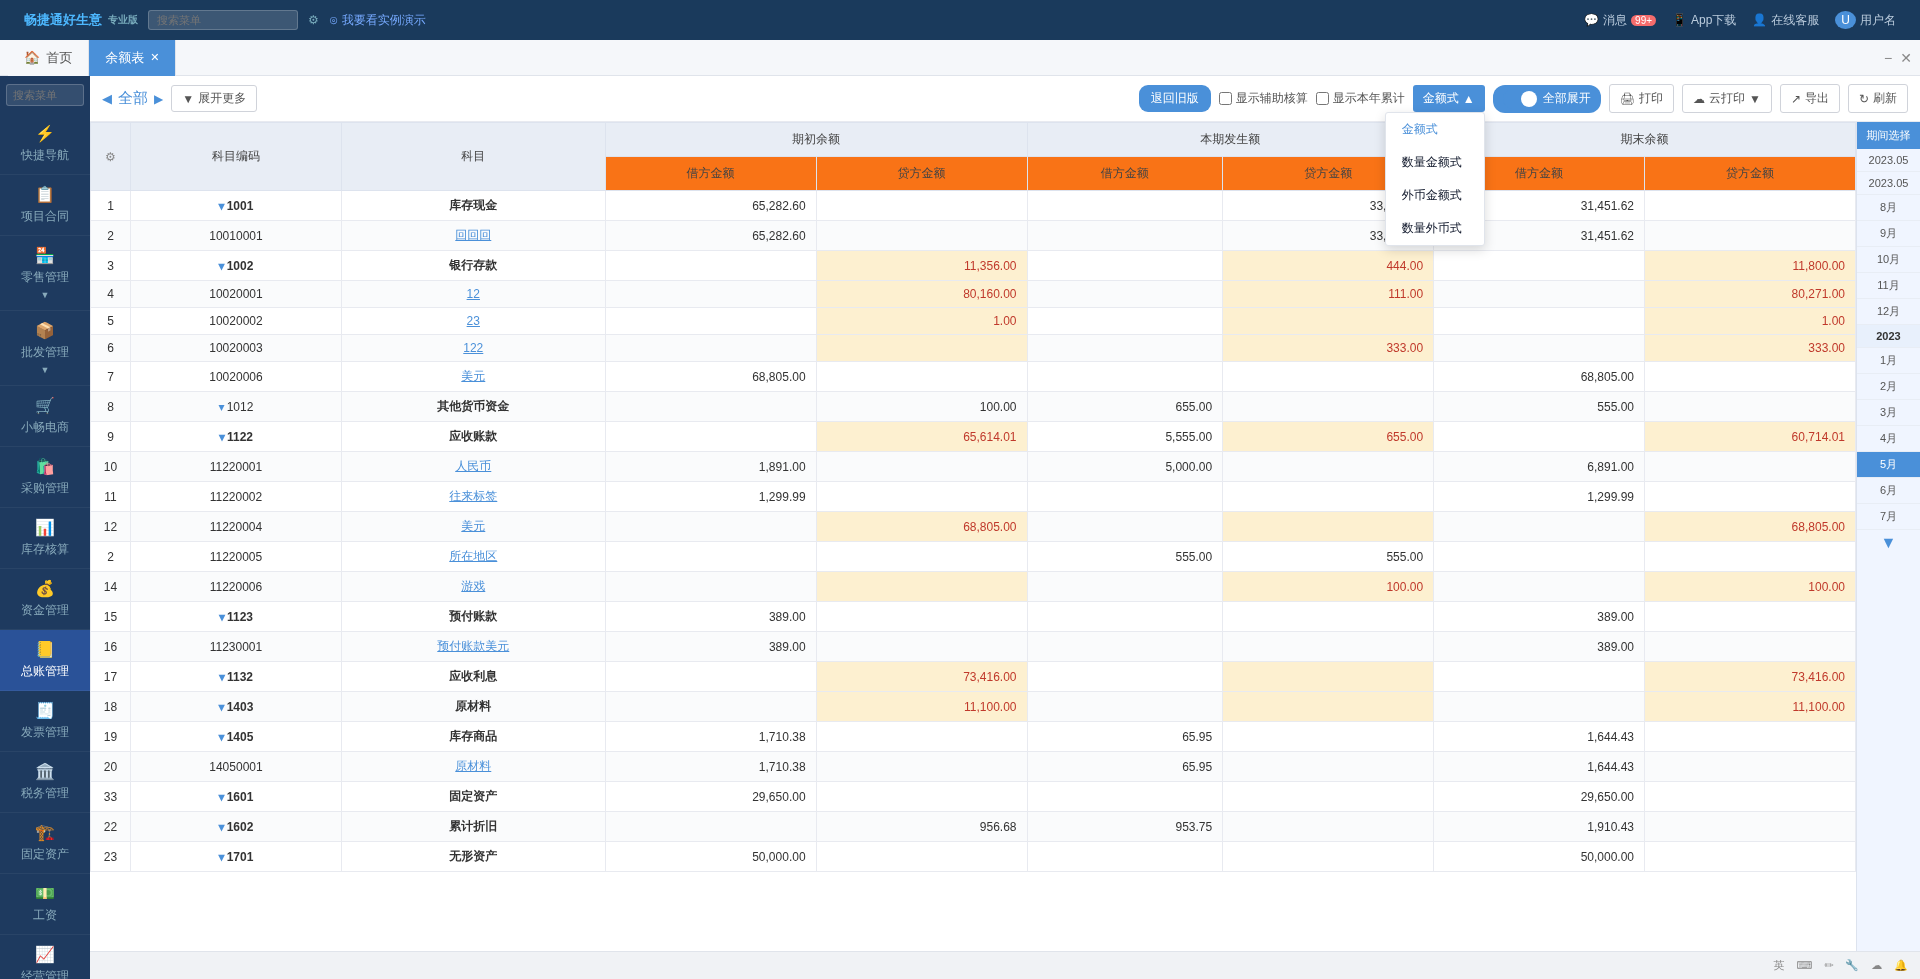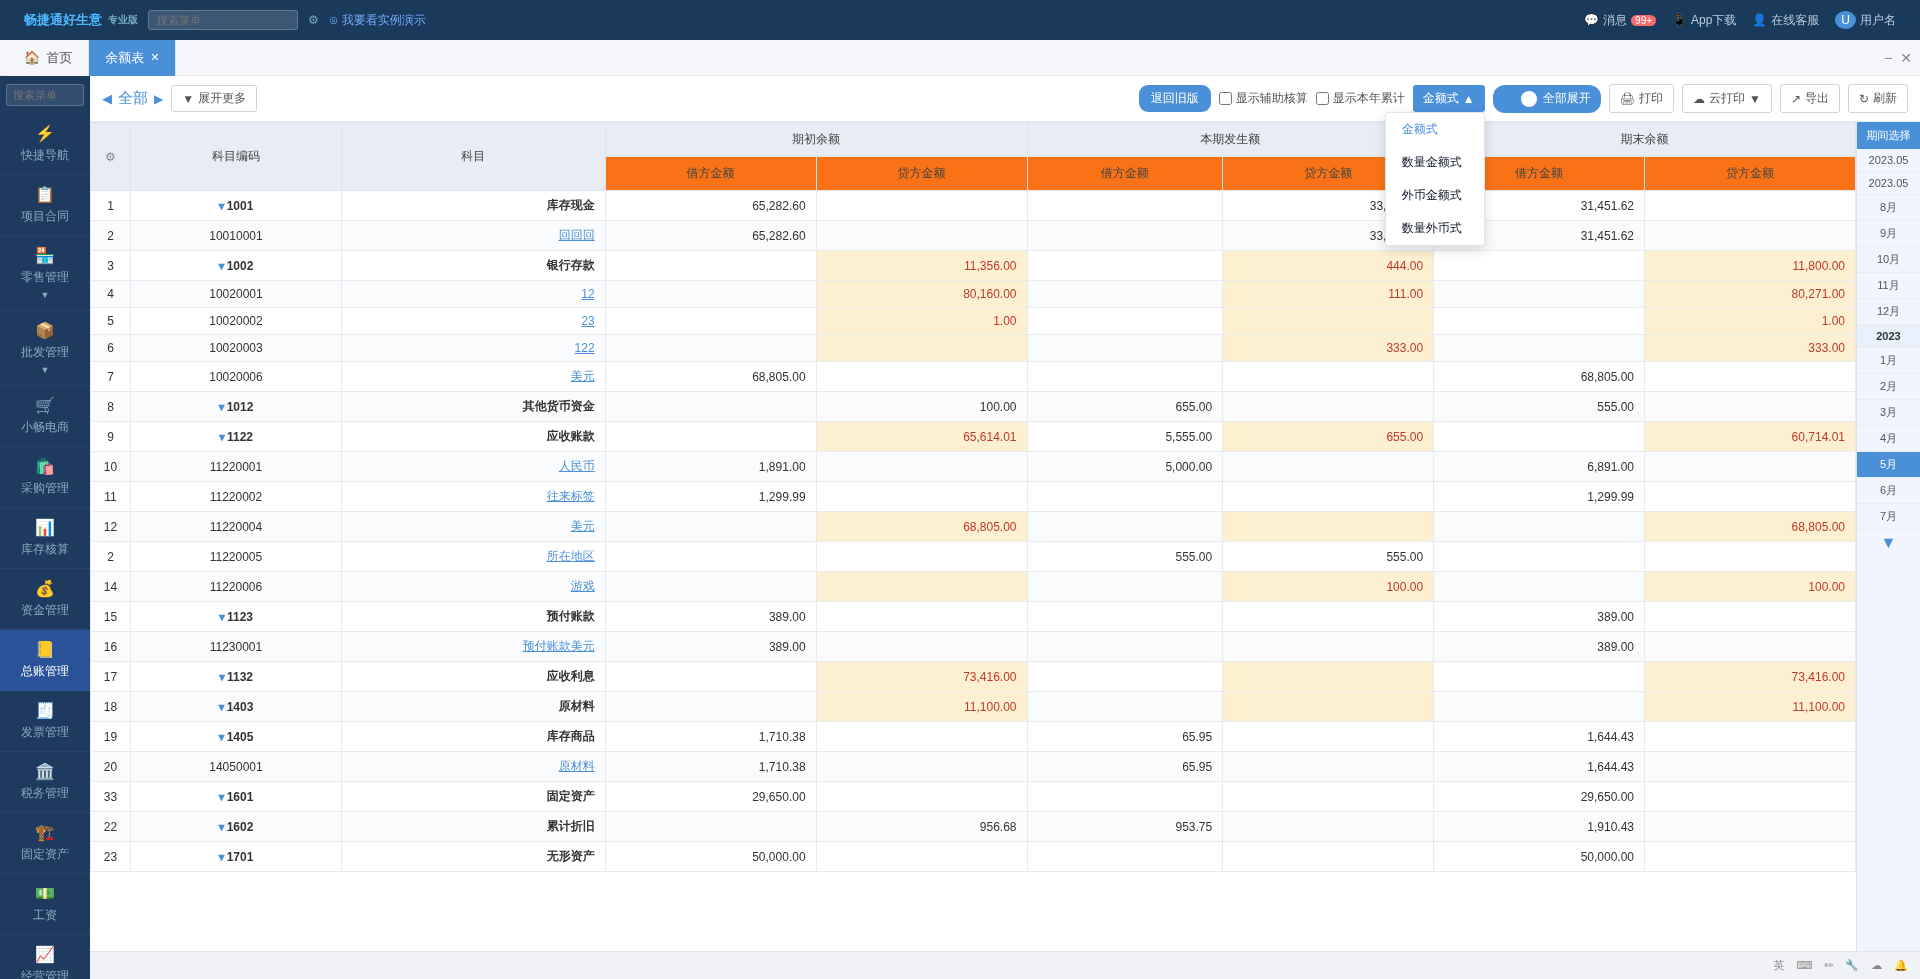--- a/index.html
+++ b/index.html
@@ -162,21 +162,21 @@
     td {
       padding: 6px 10px;
       border: 1px solid #e8eaf0;
       text-align: center;
       white-space: nowrap;
       font-size: 12px;
     }
     tr:nth-child(even) td { background: #fafbfc; }
     tr:nth-child(odd) td { background: #fff; }
     .td-num { text-align: right; }
-    .td-left { text-align: right; }
+    .td-left { text-align: center; }
     .td-highlight { background: #fdf0d0 !important; color: #c0392b; }
     .underline { text-decoration: underline; color: #4a90d9; cursor: pointer; }
     .settings-icon { cursor: pointer; color: #888; }
     
     
     .date-panel {
       width: 64px;
       background: #f0f5ff;
       border-left: 1px solid #dde3ee;
       overflow-y: auto;
@@ -516,21 +516,21 @@
                 <td class="td-left"><span class="underline">美元</span></td>
                 <td class="td-num">68,805.00</td>
                 <td class="td-num"></td>
                 <td class="td-num"></td>
                 <td class="td-num"></td>
                 <td class="td-num">68,805.00</td>
                 <td class="td-num"></td>
               </tr>
               <tr>
                 <td>8</td>
-                <td style="font-weight: bold; margin-top: 16px;"><span style="color:#4a90d9;margin-right:2px">▾</span>1012</td>
+                <td style="font-weight: normal; margin-top: 16px;"><span style="color:#4a90d9;margin-right:2px">▾</span>1012</td>
                 <td class="td-left"><strong>其他货币资金</strong></td>
                 <td class="td-num"></td>
                 <td class="td-num">100.00</td>
                 <td class="td-num">655.00</td>
                 <td class="td-num"></td>
                 <td class="td-num">555.00</td>
                 <td class="td-num"></td>
               </tr>
               <tr>
                 <td>9</td>

